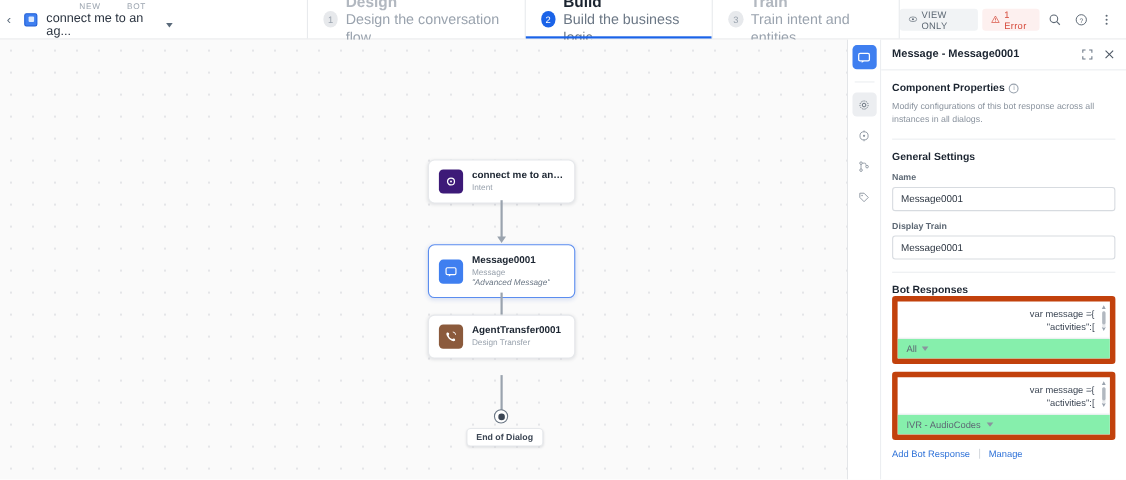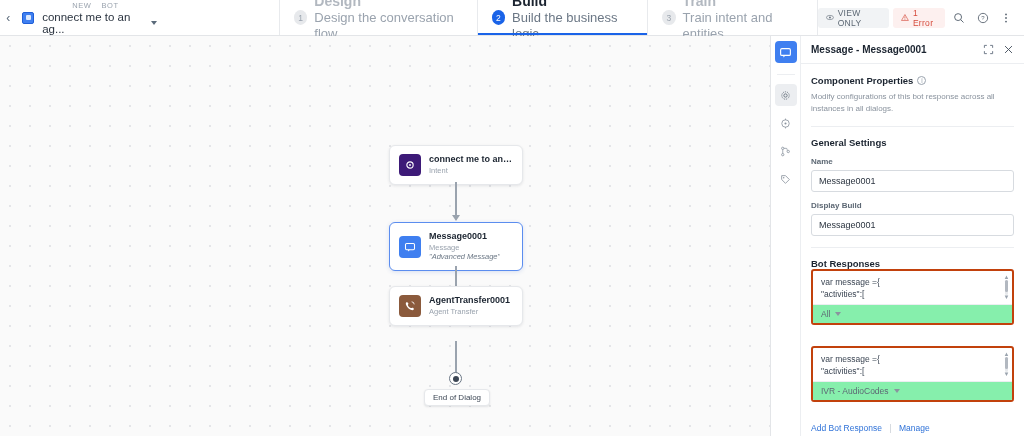--- a/index.html
+++ b/index.html
@@ -26,21 +26,21 @@
   }
   .tb-logo .sq {
     width: 12px; height: 12px; border-radius: 2px;
     background: #3f7ff0; border: 1.5px solid #1f5fd8;
     position: relative;
   }
   .tb-logo .sq::after {
     content: ""; position: absolute; inset: 2.5px; background: #dce9fd; border-radius: 1px;
   }
   .tb-crumb { display: flex; flex-direction: column; justify-content: center; padding-left: 2px; }
-  .tb-crumb-top { display: flex; gap: 10px; padding-left: 30px; }
+  .tb-crumb-top { display: flex; gap: 24px; padding-left: 30px; }
   .tb-crumb-top span {
     font-size: 7.5px; letter-spacing: .6px; color: #9aa3ae; text-transform: uppercase;
   }
   .tb-crumb-bot { display: flex; align-items: center; gap: 6px; margin-top: 1px; }
   .tb-title { font-size: 11.5px; color: #2b3440; }
   .caret { width: 0; height: 0; border-left: 3.5px solid transparent; border-right: 3.5px solid transparent;
            border-top: 4px solid #5a6a7a; cursor: pointer; }
 
   .tb-steps { display: flex; margin-left: 122px; height: 100%; }
   .step {
@@ -109,20 +109,21 @@
   .endcircle {
     position: absolute; width: 13px; height: 13px; border-radius: 50%;
     border: 1.7px solid #6b7785; background: #fff;
     display: flex; align-items: center; justify-content: center;
   }
   .endcircle i { width: 6px; height: 6px; border-radius: 50%; background: #3c4654; display: block; }
   .endlabel {
     position: absolute; background: #fff; border: 1px solid #e6e8eb; border-radius: 4px;
     padding: 3px 8px; font-size: 8px; color: #3c4654;
     box-shadow: 0 1px 2px rgba(20,30,50,.10);
+    font-weight: bold;
   }
 
   
   .panel {
     position: absolute; top: 36px; right: 0; width: 254px; height: 400px;
     background: #fff; border-left: 1px solid #e3e5e8; display: flex;
   }
   .rail {
     width: 30px; border-right: 1px solid #eceef1; padding-top: 5px;
     display: flex; flex-direction: column; align-items: center; gap: 6px; background: #fff;
@@ -156,21 +157,21 @@
   .hr { height: 1px; background: #eceef1; margin: 11px 0 10px; }
   .lbl { font-size: 8px; color: #5d6874; margin-bottom: 4px; font-weight: bold; }
   .inp {
     width: 100%; height: 22px; border: 1px solid #d7dbe0; border-radius: 3px;
     padding: 0 7px; font-size: 9px; color: #2b3440; background: #fff;
     font-family: "Liberation Sans", sans-serif;
   }
   .fld { margin-bottom: 9px; }
 
   .respbox {
-    border: 2px solid #c2410c; border-radius: 3px; margin-bottom: 21px; overflow: hidden; background: #fff;
+    border: 5px solid #c2410c; border-radius: 3px; margin-bottom: 7px; overflow: hidden; background: #fff; text-align: right;
   }
   .respcode {
     position: relative; padding: 5px 14px 5px 8px; font-size: 8.5px; color: #3c4654;
     line-height: 1.45; border-bottom: 1px solid #eceef1; height: 34px; overflow: hidden;
   }
   .sbar {
     position: absolute; right: 2px; top: 2px; bottom: 2px; width: 7px;
     display: flex; flex-direction: column; align-items: center; justify-content: space-between;
     color: #9aa3ae; font-size: 6px; cursor: pointer;
   }
@@ -304,21 +305,21 @@
 
     <div class="node" style="left:389px; top:250px;">
       <div class="n-ic" style="background:#8b5a3c;">
         <svg width="12" height="12" viewBox="0 0 16 16">
           <path d="M3.2 3 C3.2 3 5 2.6 5.6 4 C6.2 5.4 5.2 5.8 5.2 6.6 C5.2 8.2 7.8 10.8 9.4 10.8 C10.2 10.8 10.6 9.8 12 10.4 C13.4 11 13 12.8 13 12.8 C12.2 13.8 10.6 13.8 9 13 C6.2 11.6 4.4 9.8 3 7 C2.2 5.4 2.2 3.8 3.2 3 Z" fill="#ffffff"></path>
           <path d="M10.2 2.4 A3.6 3.6 0 0 1 13.6 5.8" fill="none" stroke="#ffffff" stroke-width="1.1"></path>
         </svg>
       </div>
       <div class="n-tx">
         <div class="n-name">AgentTransfer0001</div>
-        <div class="n-type">Agent Transfer</div>
+        <div class="n-type">Design Transfer</div>
       </div>
     </div>
 
     <div class="edge" style="left:455px; top:305px; height:32px;"></div>
     <div class="endcircle" style="left:449px; top:336px;">
         <i></i>
       </div>
     <div class="endlabel" style="left:424px; top:353px;">End of Dialog</div>
   </div>
 
@@ -391,21 +392,21 @@
         <div class="hr"></div>
 
         <div class="sec-t" style="margin-bottom:9px;">General Settings</div>
 
         <div class="fld">
           <div class="lbl">Name</div>
           <input class="inp" value="Message0001" style="">
         </div>
 
         <div class="fld">
-          <div class="lbl">Display Build</div>
+          <div class="lbl">Display Train</div>
           <input class="inp" value="Message0001" style="">
         </div>
 
         <div class="hr"></div>
 
         <div class="sec-t">Bot Responses</div>
 
         <div class="respbox">
           <div class="respcode">
             <div>var message ={</div>

